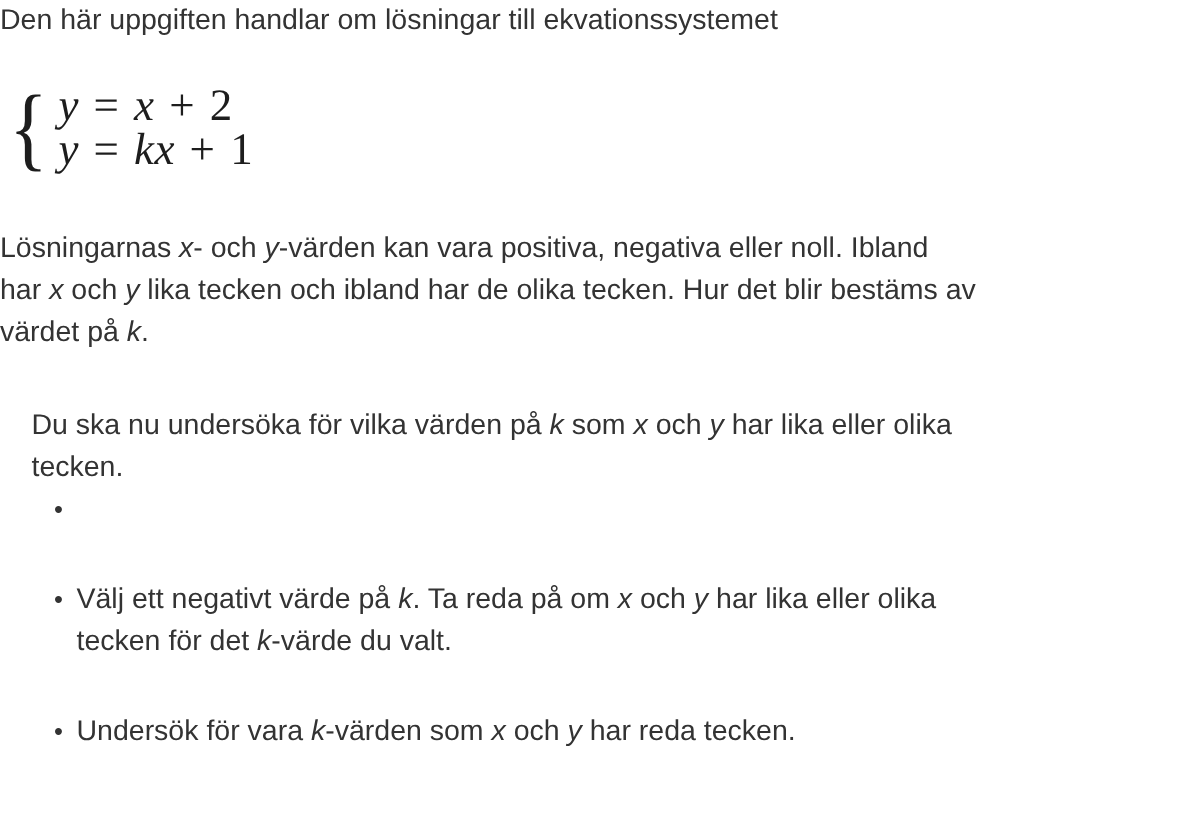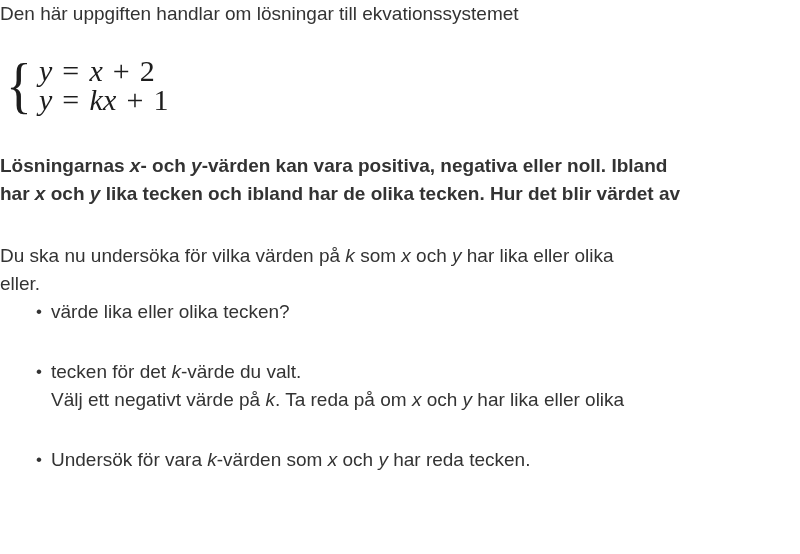--- a/index.html
+++ b/index.html
@@ -44,22 +44,22 @@
   .eq-line {
     font-family: "Liberation Serif", serif;
     font-size: 30px;
     line-height: 29px;
     letter-spacing: 0.3px;
     word-spacing: 2px;
     white-space: nowrap;
   }
   .eq-line .it { font-style: italic; }
 
-  .para-solutions { margin-top: 38px; font-weight: bold; }
-  .para-task { margin-top: 34px; }
+  .para-solutions { margin-top: 38px; }
+  .para-task { margin-top: 34px; margin-left: 21px; }
 
   .bullet-list { margin: 0; padding: 0; list-style: none; }
   .bullet-item { display: flex; margin: 0 0 32px 36px; }
   .bullet-item:last-child { margin-bottom: 0; }
   .bullet-marker {
     width: 15px;
     flex: 0 0 15px;
     font-size: 17px;
   }
 </style>
@@ -75,40 +75,40 @@
   <div class="equation">
     <span class="brace">{</span>
     <div class="eq-lines">
       <div class="eq-line"><span class="it">y</span><span> = </span><span class="it">x</span><span> + 2</span></div>
       <div class="eq-line"><span class="it">y</span><span> = </span><span class="it">kx</span><span> + 1</span></div>
     </div>
   </div>
 
   <p class="para-solutions" style="margin-bottom:0">
     <span class="line"><span>Lösningarnas </span><span class="it">x</span><span>- och </span><span class="it">y</span><span>-värden kan vara positiva, negativa eller noll. Ibland</span></span><br>
-    <span class="line"><span>har </span><span class="it">x</span><span> och </span><span class="it">y</span><span> lika tecken och ibland har de olika tecken. Hur det blir värdet av</span></span><br>
+    <span class="line"><span>har </span><span class="it">x</span><span> och </span><span class="it">y</span><span> lika tecken och ibland har de olika tecken. Hur det blir bestäms av</span></span><br>
+    <span class="line"><span>värdet på </span><span class="it">k</span><span>.</span></span>
   </p>
 
   <p class="para-task" style="margin-bottom:0">
     <span class="line"><span>Du ska nu undersöka för vilka värden på </span><span class="it">k</span><span> som </span><span class="it">x</span><span> och </span><span class="it">y</span><span> har lika eller olika</span></span><br>
-    <span class="line"><span>eller.</span></span>
+    <span class="line"><span>tecken.</span></span>
   </p>
 
   <ul class="bullet-list">
     <li class="bullet-item">
       <span class="bullet-marker">•</span>
       <div>
-        <div class="line"><span>värde lika eller olika tecken?</span></div>
       </div>
     </li>
     <li class="bullet-item">
       <span class="bullet-marker">•</span>
       <div>
+        <div class="line"><span>Välj ett negativt värde på </span><span class="it">k</span><span>. Ta reda på om </span><span class="it">x</span><span> och </span><span class="it">y</span><span> har lika eller olika</span></div>
         <div class="line"><span>tecken för det </span><span class="it">k</span><span>-värde du valt.</span></div>
-        <div class="line"><span>Välj ett negativt värde på </span><span class="it">k</span><span>. Ta reda på om </span><span class="it">x</span><span> och </span><span class="it">y</span><span> har lika eller olika</span></div>
       </div>
     </li>
     <li class="bullet-item">
       <span class="bullet-marker">•</span>
       <div>
         <div class="line"><span>Undersök för vara </span><span class="it">k</span><span>-värden som </span><span class="it">x</span><span> och </span><span class="it">y</span><span> har reda tecken.</span></div>
       </div>
     </li>
   </ul>
 

